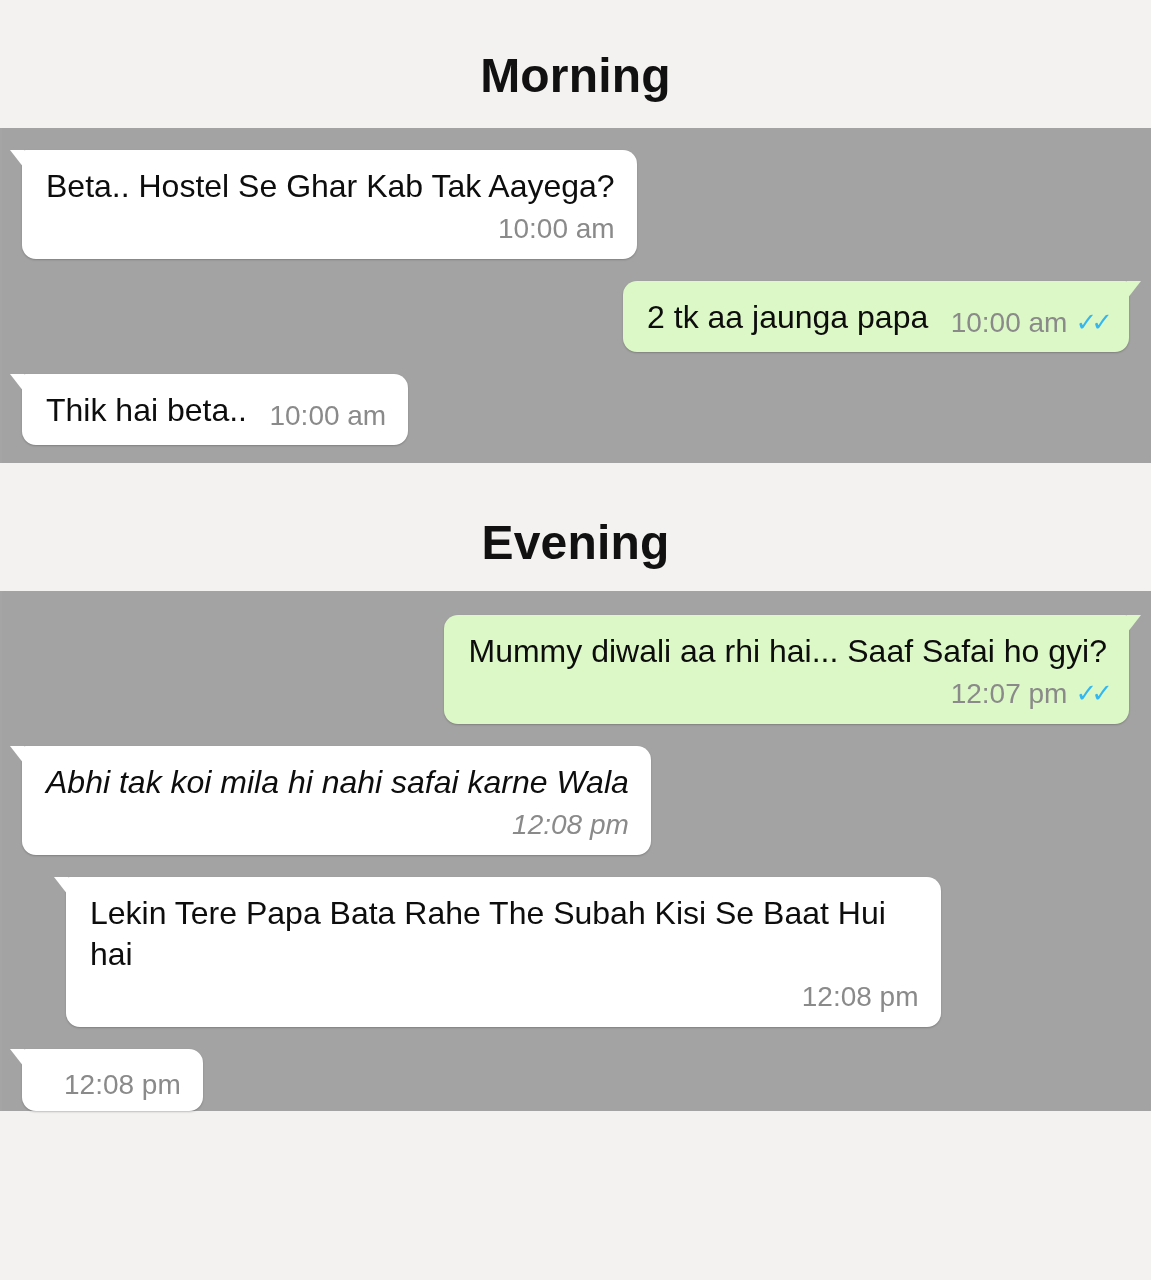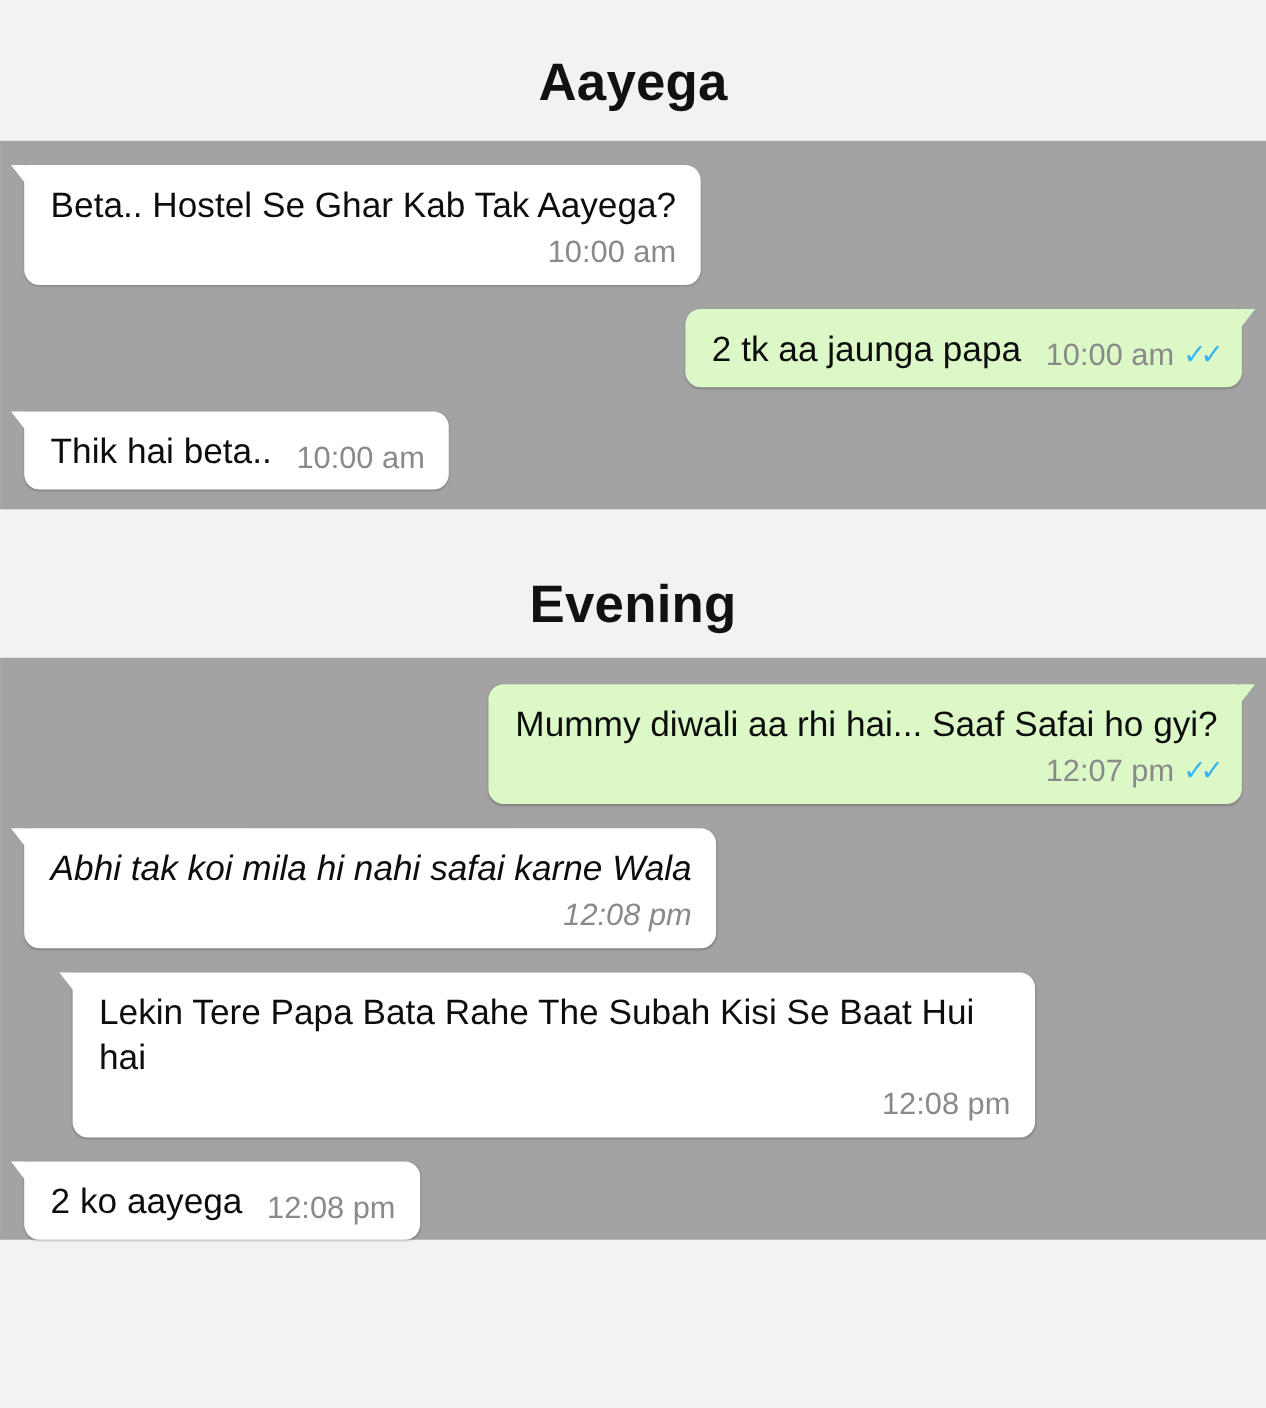--- a/index.html
+++ b/index.html
@@ -23,21 +23,21 @@
   
   .section-title {
     text-align: center;
     font-size: 48px;
     font-weight: bold;
     color: #111;
     letter-spacing: 0.2px;
     line-height: 1;
   }
   #morning-title { padding-top: 52px; padding-bottom: 28px; }
-  #evening-title { padding-top: 36px; padding-bottom: 24px; margin-top: 27px; }
+  #evening-title { padding-top: 56px; padding-bottom: 24px; }
 
   
   .chat-panel {
     background: #a3a3a3;
     padding: 18px 0 16px 0;
     position: relative;
   }
   .chat-panel.morning { padding-top: 22px; padding-bottom: 18px; }
   .chat-panel.evening { padding-top: 24px; padding-bottom: 0px; }
 
@@ -137,21 +137,21 @@
     background:
       linear-gradient(90deg, rgba(255,255,255,0.05) 0 2px, transparent 2px 40px);
     opacity: 0.5;
   }
 </style>
 </head>
 <body>
 
 <div class="page">
 
-  <div class="section-title" id="morning-title">Aayega</div>
+  <div class="section-title" id="morning-title">Morning</div>
 
   <div class="chat-panel morning">
     <div class="texture"></div>
 
     <div class="row left">
       <div class="bubble in wide">
         <span class="msg-text">Beta.. Hostel Se Ghar Kab Tak Aayega?</span>
         <span class="meta">
           <span class="time">10:00 am</span>
         </span>
@@ -206,21 +206,20 @@
       <div class="bubble in wide" style="max-width:79%;margin-left:44px;">
         <span class="msg-text">Lekin Tere Papa Bata Rahe The Subah Kisi Se Baat Hui hai</span>
         <span class="meta">
           <span class="time">12:08 pm</span>
         </span>
       </div>
     </div>
 
     <div class="row left">
       <div class="bubble in">
-        <span class="msg-text">2 ko aayega</span>
         <span class="meta">
           <span class="time">12:08 pm</span>
         </span>
       </div>
     </div>
   </div>
 
 </div>
 
 </body></html>

